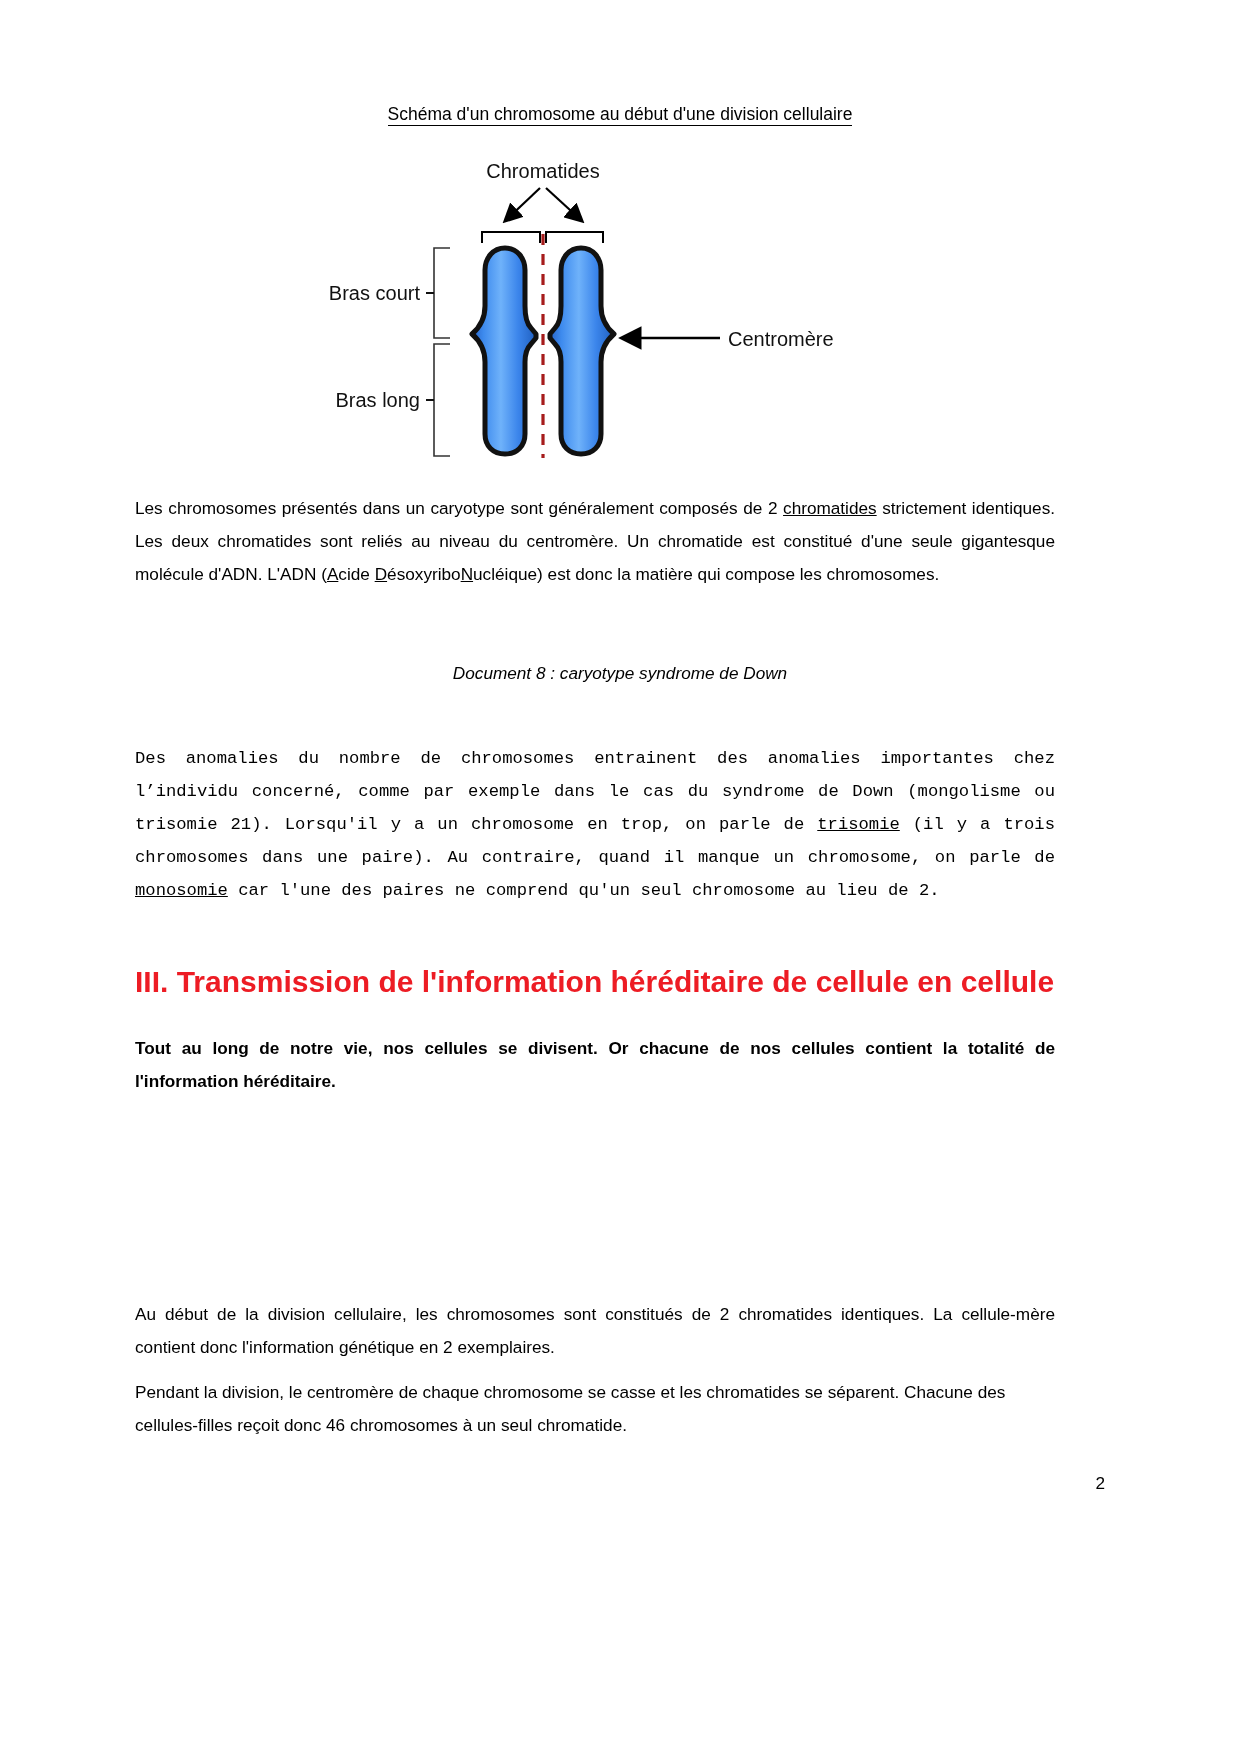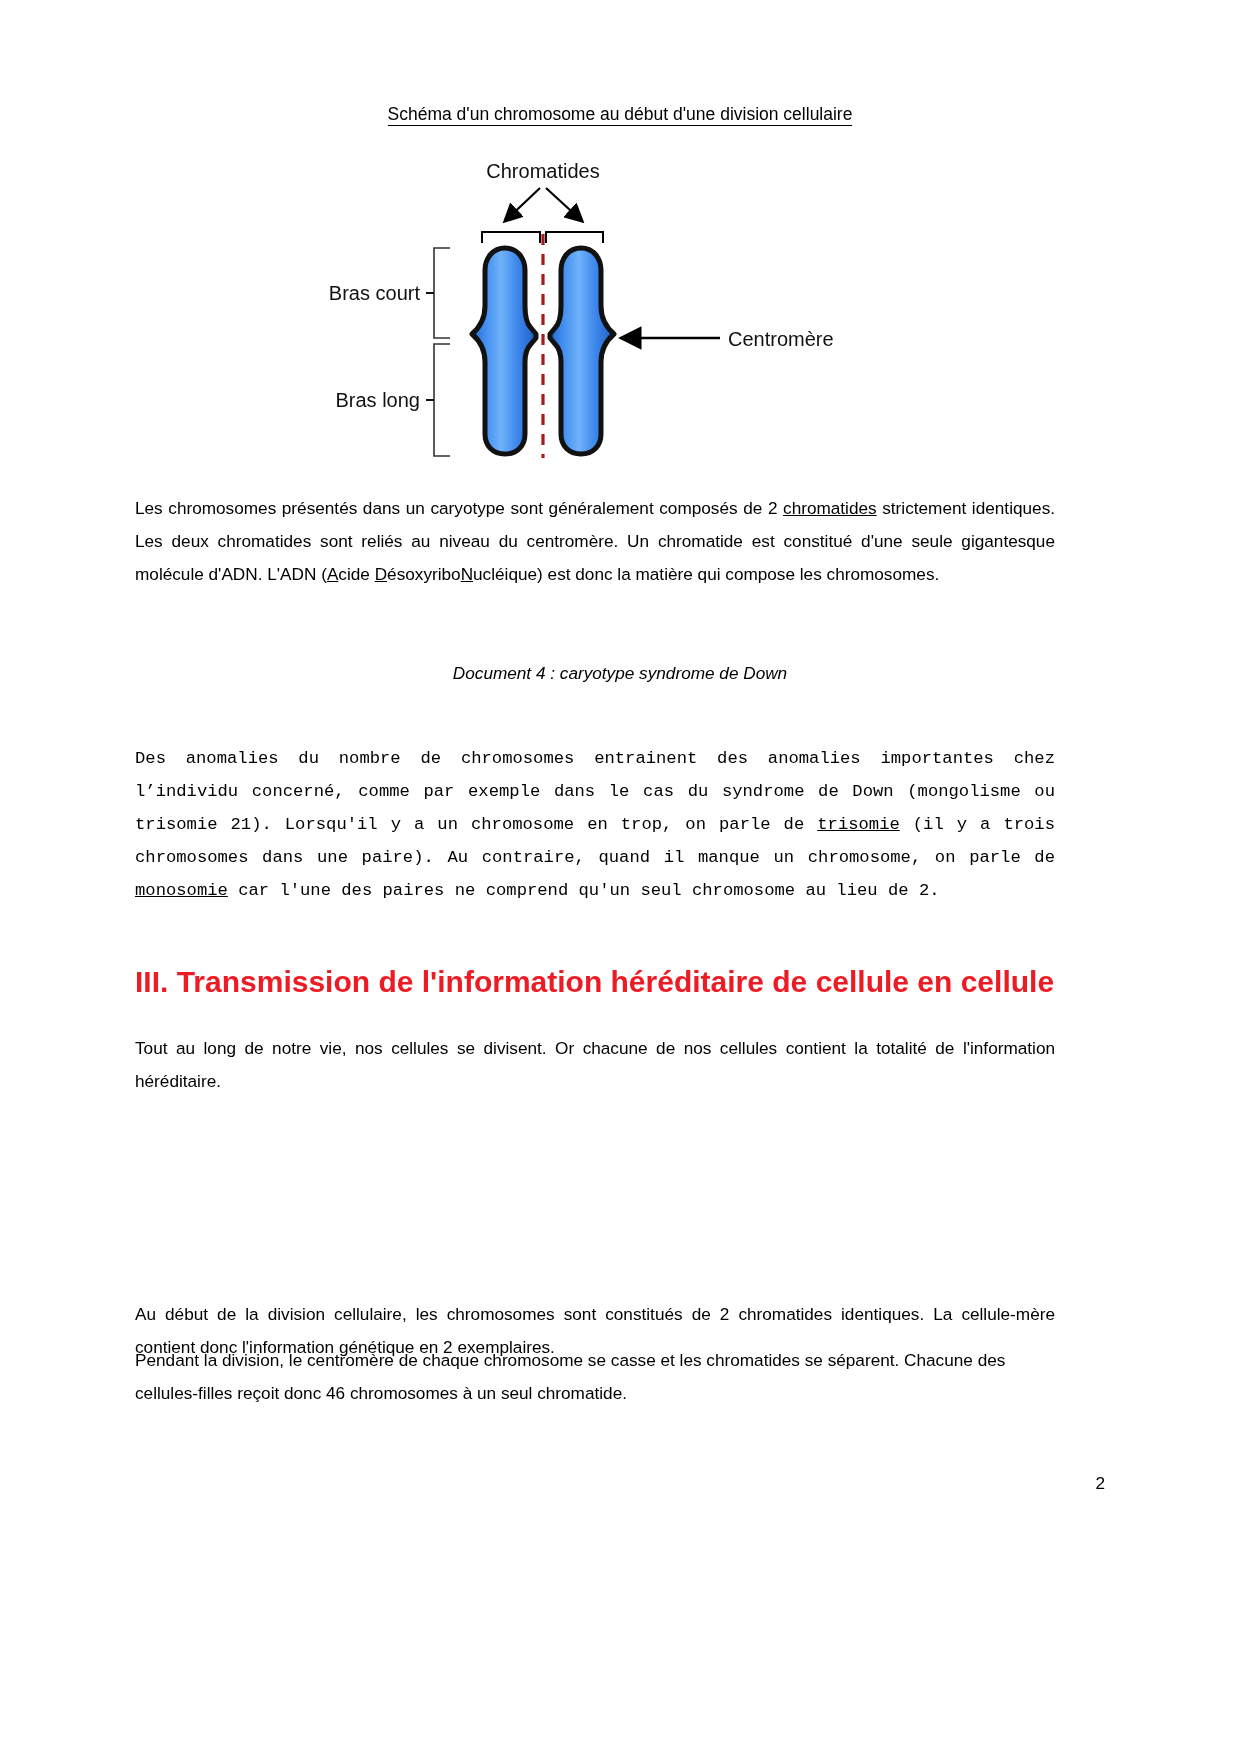--- a/index.html
+++ b/index.html
@@ -49,21 +49,21 @@
   }
 
   
   .para {
     position: absolute;
     font-size: 17.2px;
     line-height: 33px;
     text-align: justify;
     color: #000;
   }
-  .para.nojust { text-align: left; }
+  .para.nojust { text-align: left; margin-top: 32px; }
 
   .u { text-decoration: underline; }
 
   
   .doc-caption {
     position: absolute;
     left: 0;
     top: 663px;
     width: 1240px;
     text-align: center;
@@ -181,30 +181,30 @@
       <line x1="420" y1="190" x2="322" y2="190" stroke="#000" stroke-width="2.6" marker-end="url(#arrHead)"></line>
       <text x="428" y="198" font-family="Liberation Sans, sans-serif" font-size="20" fill="#111" text-anchor="start">Centromère</text>
     </svg>
   </div>
 
   <div class="para" style="left:135px; top:492px; width:920px;">
     <span>Les chromosomes présentés dans un caryotype sont généralement composés de 2 </span><span class="u">chromatides</span><span> strictement identiques. Les deux chromatides sont reliés au niveau du centromère. Un chromatide est constitué d'une seule gigantesque molécule d'ADN. L'ADN (</span><span class="u">A</span><span>cide </span><span class="u">D</span><span>ésoxyribo</span><span class="u">N</span><span>ucléique) est donc la matière qui compose les chromosomes.</span>
   </div>
 
   <div class="doc-caption">
-    <span>Document 4 : caryotype syndrome de Down</span>
+    <span>Document 8 : caryotype syndrome de Down</span>
   </div>
 
   <div class="para" style="left:135px; top:742px; width:920px;font-family:Liberation Mono, monospace;">
     <span>Des anomalies du nombre de chromosomes entrainent des anomalies importantes chez l’individu concerné, comme par exemple dans le cas du syndrome de Down (mongolisme ou trisomie 21). Lorsqu'il y a un chromosome en trop, on parle de </span><span class="u">trisomie</span><span> (il y a trois chromosomes dans une paire). Au contraire, quand il manque un chromosome, on parle de </span><span class="u">monosomie</span><span> car l'une des paires ne comprend qu'un seul chromosome au lieu de 2.</span>
   </div>
 
   <h2 class="h-main">III. Transmission de l'information héréditaire de cellule en cellule</h2>
 
-  <div class="para" style="left:135px; top:1032px; width:920px;">Tout au long de notre vie, nos cellules se divisent. Or chacune de nos cellules contient la totalité de l'information héréditaire.</div>
+  <div class="para" style="left:135px; top:1032px; width:920px;font-weight:bold;">Tout au long de notre vie, nos cellules se divisent. Or chacune de nos cellules contient la totalité de l'information héréditaire.</div>
 
 
   <div class="para" style="left:135px; top:1278px; width:920px;margin-top:20px;">Au début de la division cellulaire, les chromosomes sont constitués de 2 chromatides identiques. La cellule-mère contient donc l'information génétique en 2 exemplaires.</div>
 
   <div class="para nojust" style="left:135px; top:1344px; width:925px;">Pendant la division, le centromère de chaque chromosome se casse et les chromatides se séparent. Chacune des cellules-filles reçoit donc 46 chromosomes à un seul chromatide.</div>
 
 
   <div class="page-number">2</div>
 
 </div>

